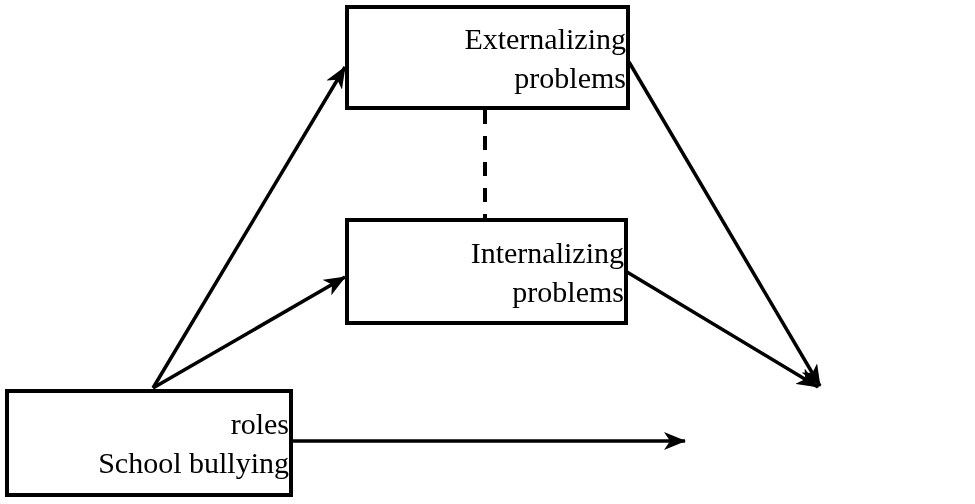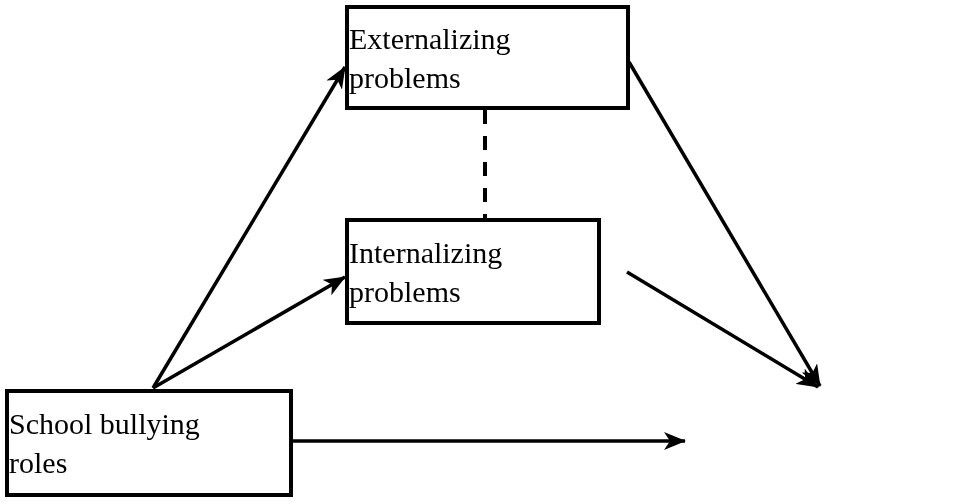--- a/index.html
+++ b/index.html
@@ -23,32 +23,32 @@
     height: 504px;
   }
   .node {
     position: absolute;
     box-sizing: border-box;
     border: 4px solid #000000;
     background: #ffffff;
     display: flex;
     flex-direction: column;
     justify-content: center;
-    align-items: flex-start;
+    align-items: flex-end;
     text-align: center;
     color: #000000;
     font-size: 30px;
     line-height: 1.3;
   }
   .node span {
     display: block;
     white-space: nowrap;
   }
   .node-externalizing { left: 345px; top: 5px;   width: 285px; height: 105px; }
-  .node-internalizing { left: 345px; top: 218px; width: 256px; height: 107px; }
+  .node-internalizing { left: 345px; top: 218px; width: 283px; height: 107px; }
   .node-bullying      { left: 5px;   top: 389px; width: 288px; height: 108px; }
   .node-nssi          { left: 685px; top: 388px; width: 284px; height: 107px; }
 </style>
 </head>
 <body>
 
 <div class="canvas">
 
   <svg class="edges-layer" viewBox="0 0 975 504" xmlns="http://www.w3.org/2000/svg">
     <defs>
@@ -74,18 +74,18 @@
     <span>Externalizing</span>
     <span>problems</span>
   </div>
 
   <div class="node node-internalizing">
     <span>Internalizing</span>
     <span>problems</span>
   </div>
 
   <div class="node node-bullying">
+    <span>roles</span>
     <span>School bullying</span>
-    <span>roles</span>
   </div>
 
 
 </div>
 
 </body></html>

